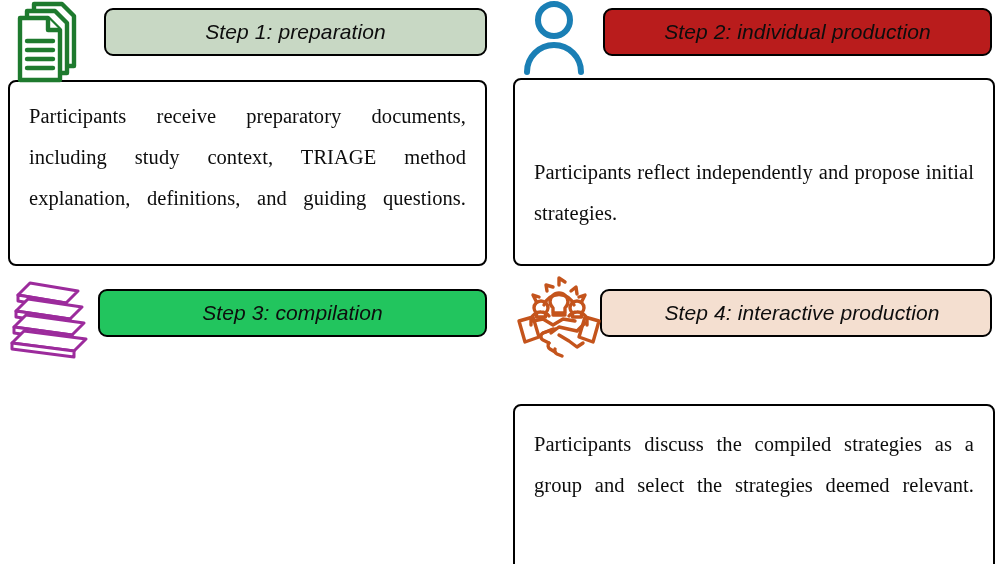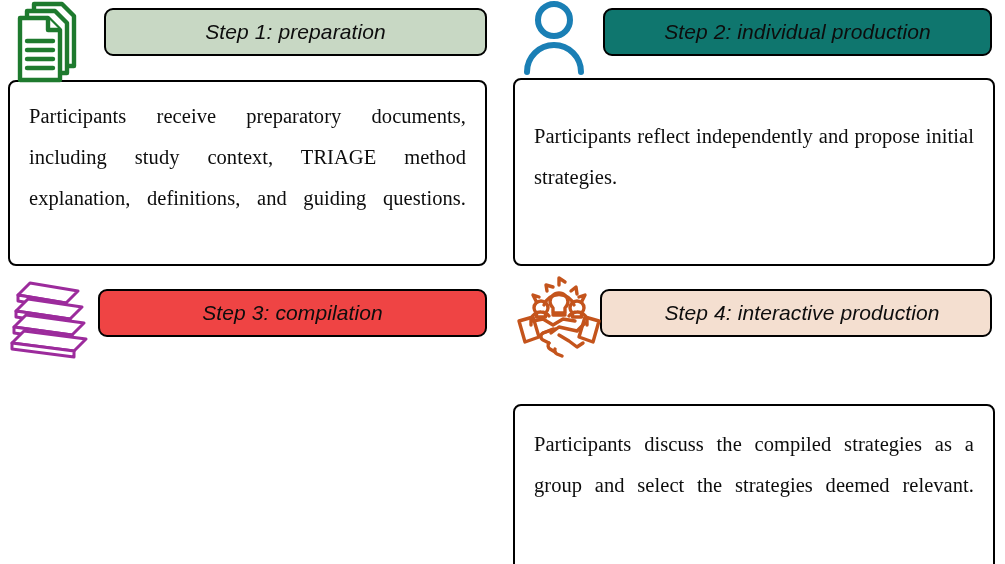--- a/index.html
+++ b/index.html
@@ -71,21 +71,21 @@
 
   .card-text{
     font-size:20.5px;
     color:#0d0d0d;
     line-height:41px;
     text-align:justify;
     text-justify:inter-word;
     padding:14px 19px 0 19px;
     letter-spacing:0.05px;
   }
-  .q2 .card-text{padding-top:36px;}
+  .q2 .card-text{padding-top:36px;margin-top:36px;}
   .q3 .card-text{padding-top:22px;}
   .q4 .card-text{padding-top:18px;}
   .card-text::after{content:"";display:inline-block;width:100%;}
 </style>
 </head>
 <body>
 
 <div class="grid">
 
   <div class="quad q1">
@@ -116,21 +116,21 @@
   </div>
 
   <div class="quad q2">
     <div class="head">
       <div class="icon-wrap">
         <svg width="70" height="76" viewBox="0 0 70 76" aria-hidden="true">
           <circle cx="35" cy="20" r="16" fill="none" stroke="#1a7fb5" stroke-width="6"></circle>
           <path d="M8 72 a27 27 0 0 1 54 0" fill="none" stroke="#1a7fb5" stroke-width="6" stroke-linecap="round"></path>
         </svg>
       </div>
-      <div class="pill" style="background:#0f766e">
+      <div class="pill" style="background:#b91c1c">
         <span class="pill-label">Step 2: individual production</span>
       </div>
     </div>
     <div class="card">
       <div class="card-text">Participants reflect independently and propose initial strategies.</div>
     </div>
   </div>
 
   <div class="quad q3">
     <div class="head">
@@ -141,21 +141,21 @@
             <path d="M14 16 L62 24 L62 30 L14 22 Z"></path>
             <path d="M24 20 L78 28 L66 40 L12 32 Z"></path>
             <path d="M12 32 L66 40 L66 46 L12 38 Z"></path>
             <path d="M22 36 L80 44 L68 56 L10 48 Z"></path>
             <path d="M10 48 L68 56 L68 62 L10 54 Z"></path>
             <path d="M20 52 L82 60 L70 72 L8 64 Z"></path>
             <path d="M8 64 L70 72 L70 78 L8 70 Z"></path>
           </g>
         </svg>
       </div>
-      <div class="pill" style="background:#ef4444">
+      <div class="pill" style="background:#22c55e">
         <span class="pill-label">Step 3: compilation</span>
       </div>
     </div>
   </div>
 
   <div class="quad q4">
     <div class="head">
       <div class="icon-wrap">
         <svg width="92" height="92" viewBox="0 0 92 92" aria-hidden="true">
           <g fill="none" stroke="#c4541c" stroke-width="3.4" stroke-linejoin="round" stroke-linecap="round">

